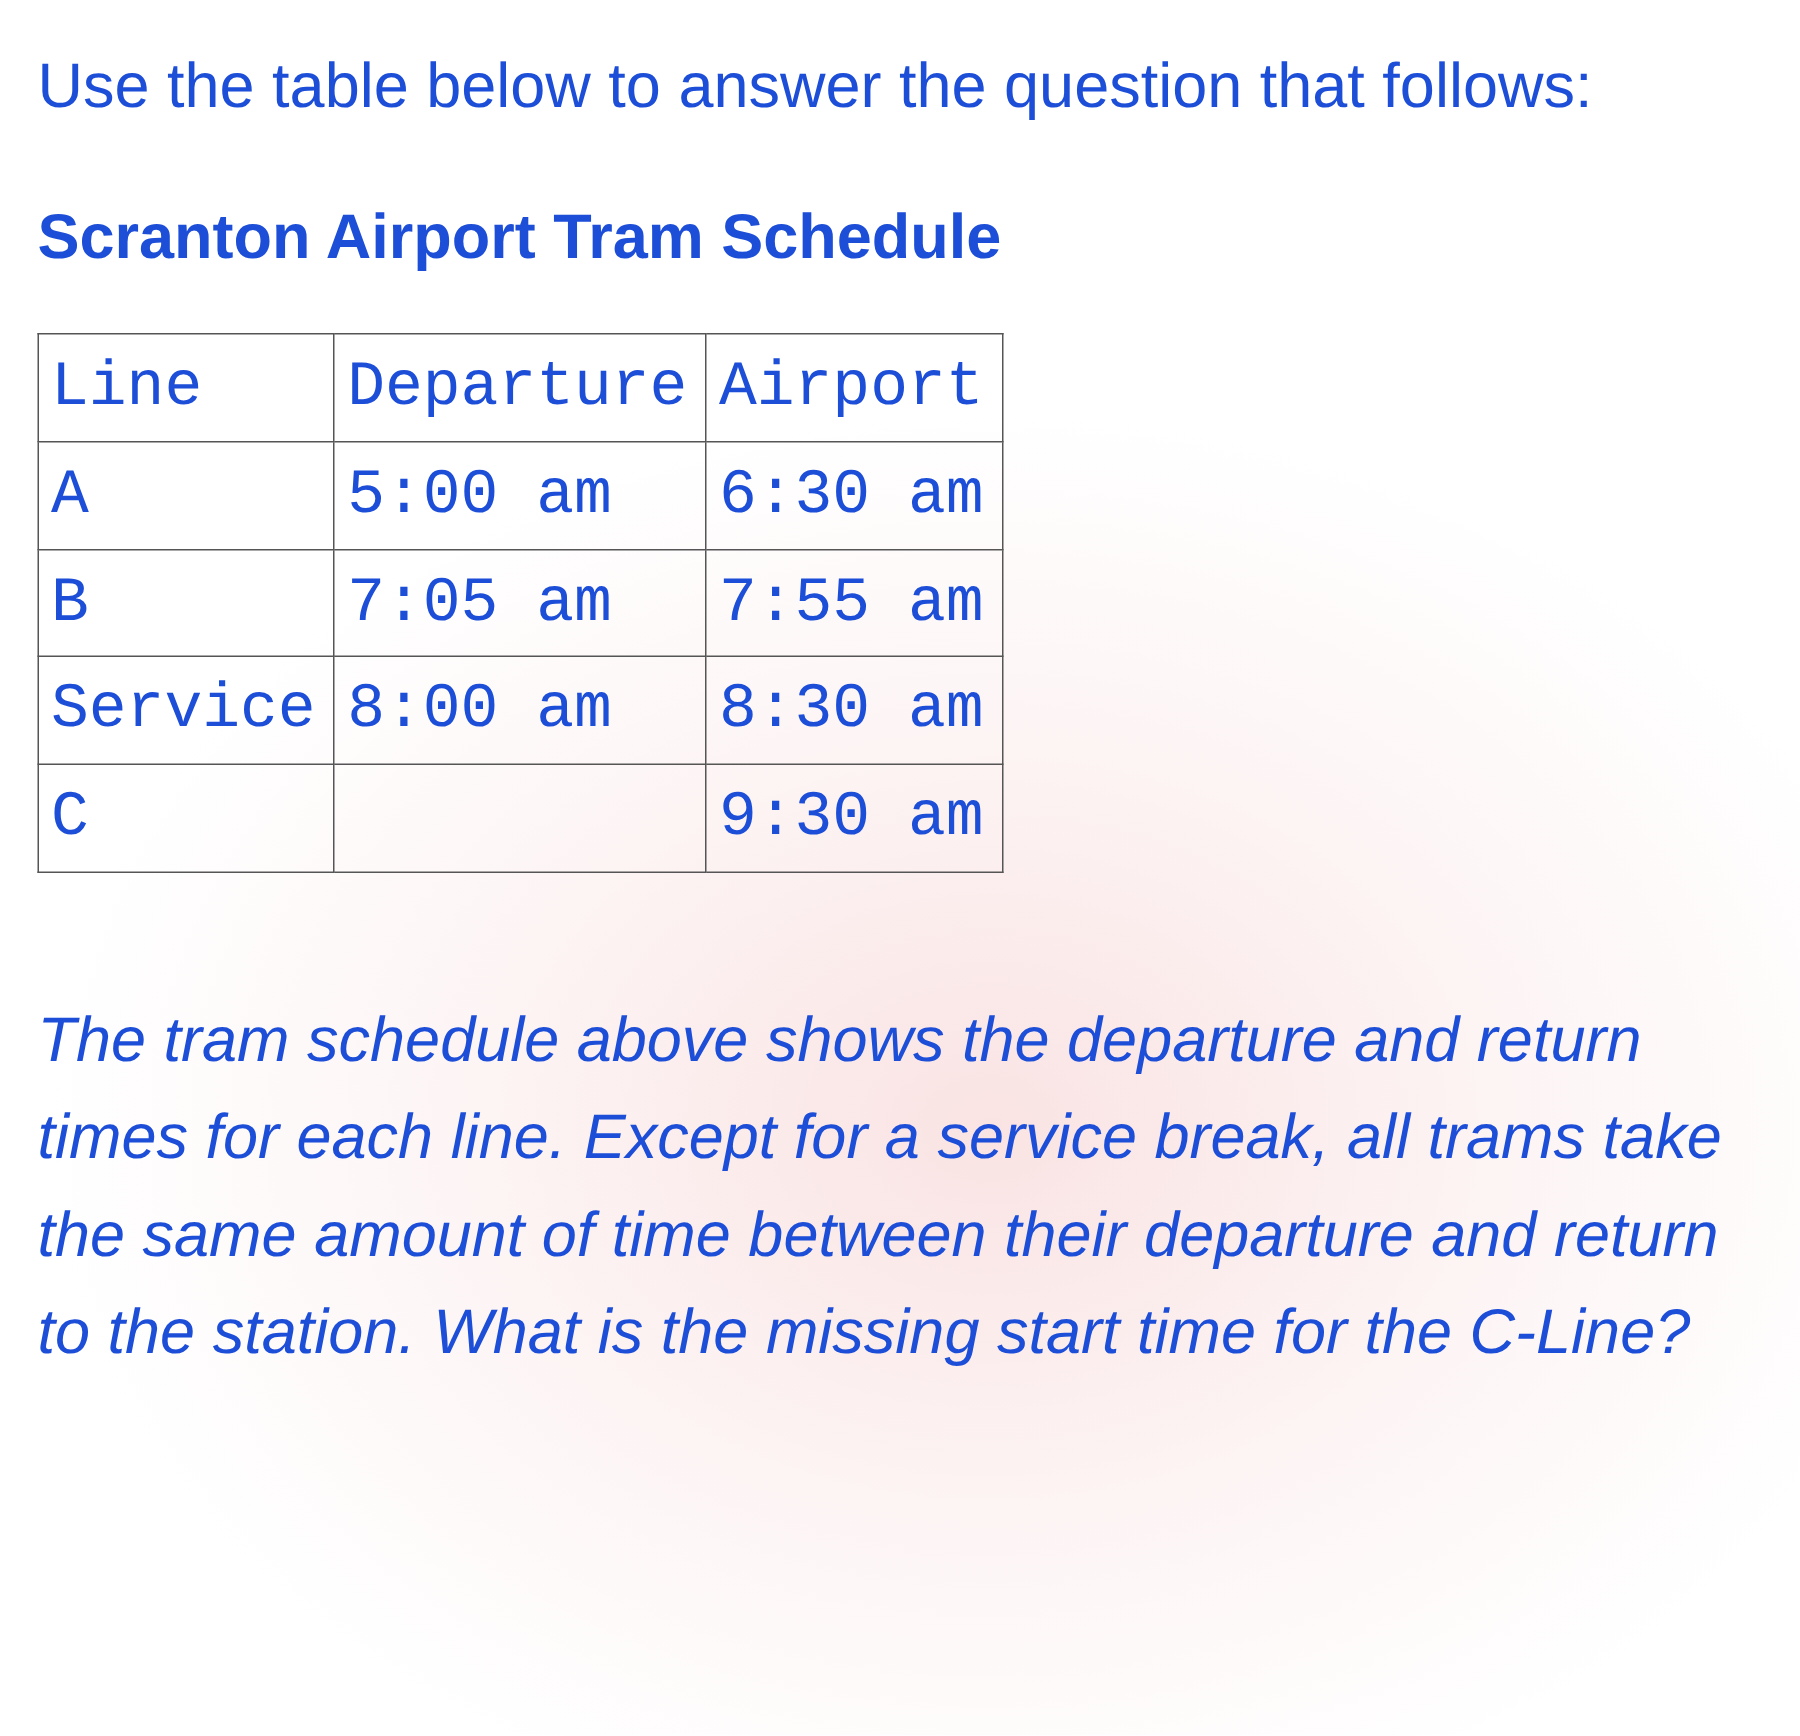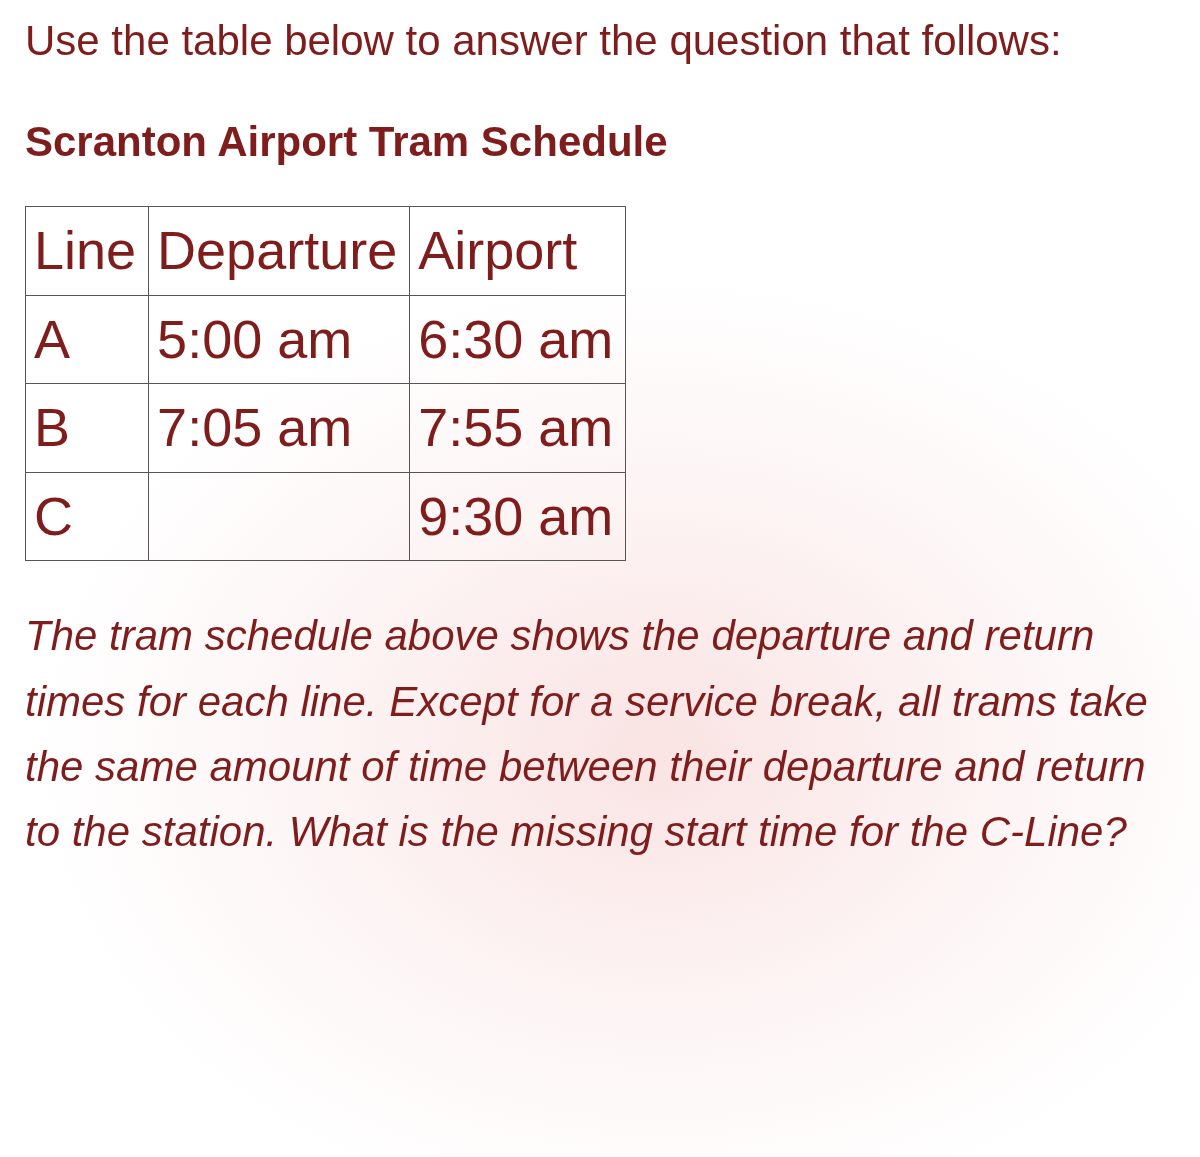--- a/index.html
+++ b/index.html
@@ -21,39 +21,40 @@
       left: 0;
       width: 100%;
       height: 100%;
       background: radial-gradient(ellipse 70% 55% at 55% 65%, rgba(240, 175, 175, 0.35) 0%, rgba(245, 200, 200, 0.2) 40%, rgba(255, 255, 255, 0) 75%);
       pointer-events: none;
       z-index: 0;
     }
     .content {
       position: relative;
       z-index: 1;
-      padding: 8px 25px;
-      color: #7f1d1d;
+      padding: 24px 25px;
+      color: #1d4ed8;
     }
     .intro {
       font-size: 42px;
       line-height: 1.55;
       font-weight: 400;
       margin-bottom: 45px;
     }
     .title {
       font-size: 42px;
       font-weight: 700;
       margin-bottom: 40px;
       margin-top: 28px;
     }
     table {
       border-collapse: collapse;
-      font-size: 54px;
-      margin-bottom: 42px;
+      font-size: 42px;
+      margin-bottom: 78px;
+      font-family: Liberation Mono, monospace;
     }
     table td {
       border: 1px solid #555;
       padding: 6px 12px 6px 8px;
       text-align: left;
       vertical-align: middle;
       line-height: 1.4;
     }
     .question {
       font-size: 42px;
@@ -83,20 +84,25 @@
       <td>A</td>
       <td>5:00 am</td>
       <td>6:30 am</td>
     </tr>
     <tr>
       <td>B</td>
       <td>7:05 am</td>
       <td>7:55 am</td>
     </tr>
     <tr>
+      <td>Service</td>
+      <td>8:00 am</td>
+      <td>8:30 am</td>
+    </tr>
+    <tr>
       <td>C</td>
       <td></td>
       <td>9:30 am</td>
     </tr>
   </tbody>
     </table>
 
   <p class="question">The tram schedule above shows the departure and return times for each line. Except for a service break, all trams take the same amount of time between their departure and return to the station. What is the missing start time for the C-Line?</p>
 </div>
 

